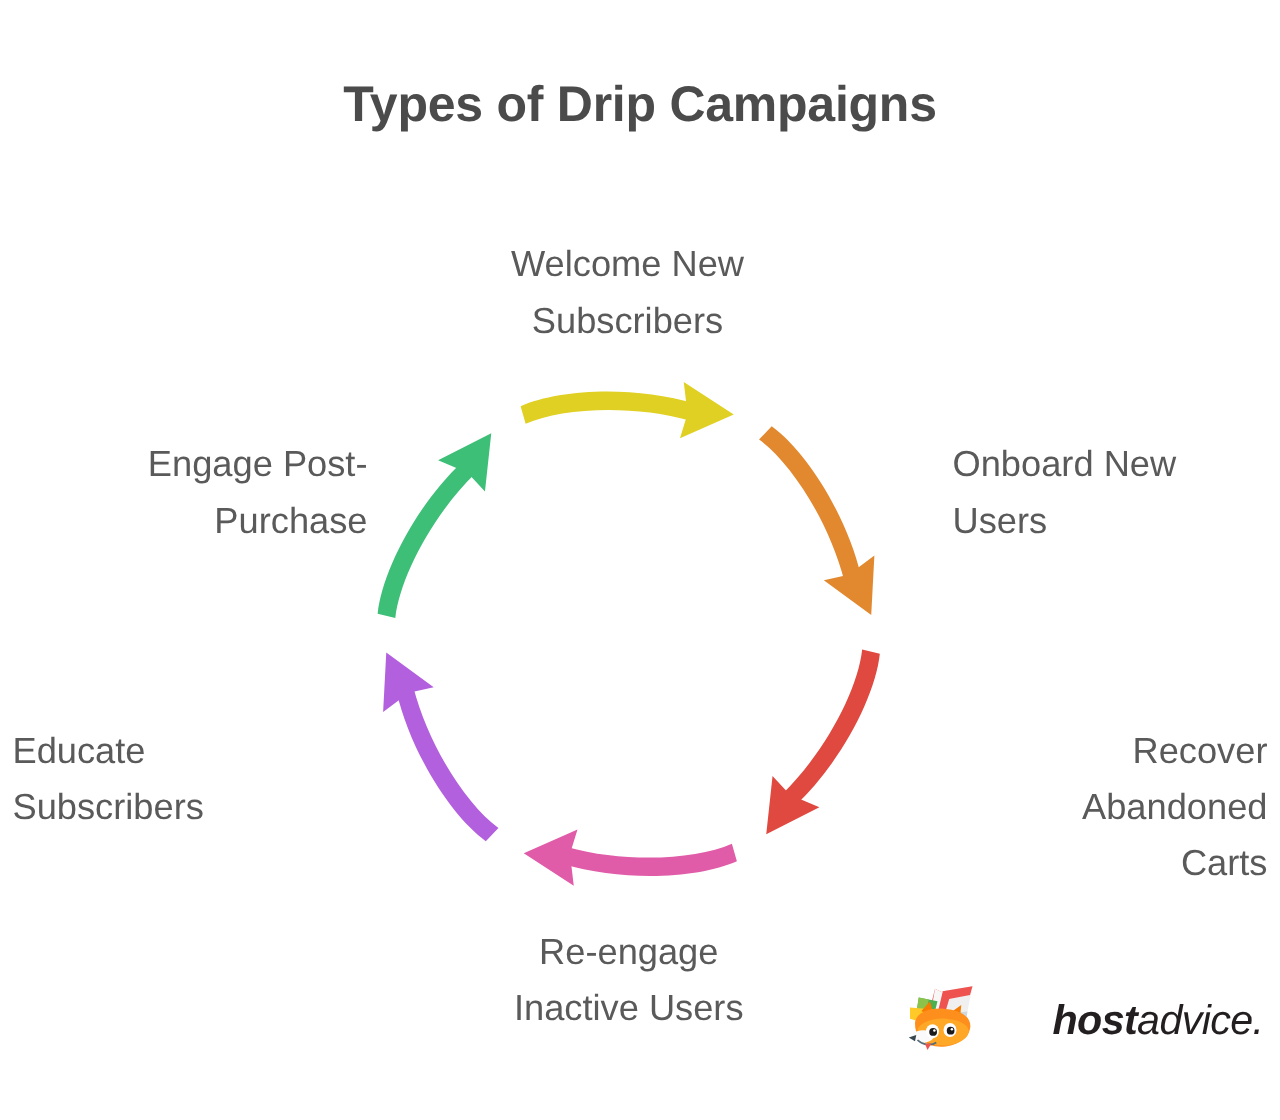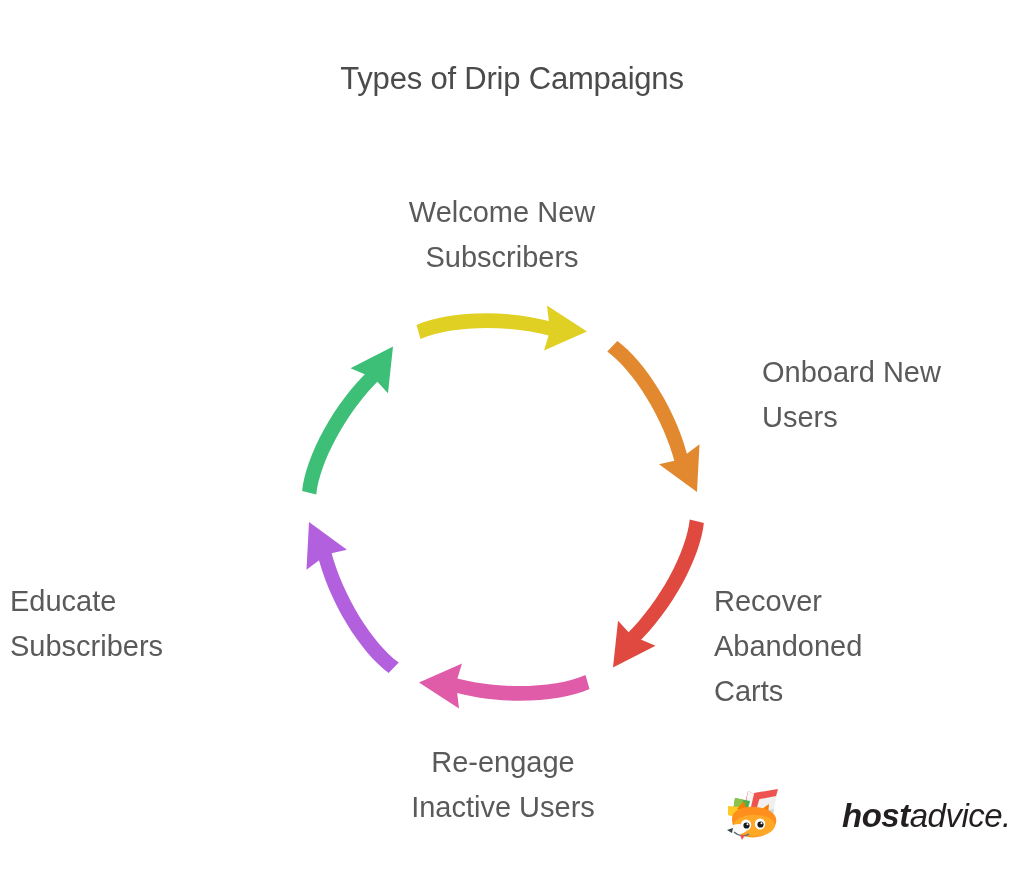--- a/index.html
+++ b/index.html
@@ -23,22 +23,22 @@
     height: 896px;
   }
 
   
   .title {
     position: absolute;
     top: 60px;
     left: 0;
     width: 1024px;
     text-align: center;
-    font-size: 31px;
-    font-weight: normal;
+    font-size: 40px;
+    font-weight: bold;
     color: #4b4b4b;
     letter-spacing: -0.2px;
     line-height: 1.2;
   }
 
   
   .cycle-stage {
     position: absolute;
     left: 0;
     top: 12px;
@@ -72,21 +72,21 @@
     left: 714px;
     top: 338px;
     width: 300px;
     text-align: left;
     margin-left: 48px;
   }
   .label-recover {
     left: 714px;
     top: 567px;
     width: 300px;
-    text-align: left;
+    text-align: right;
   }
   .label-reengage {
     left: 313px;
     top: 728px;
     width: 380px;
     text-align: center;
   }
   .label-educate {
     left: 10px;
     top: 567px;
@@ -183,20 +183,22 @@
     <div class="node-label label-recover">Recover
 Abandoned
 Carts</div>
 
     <div class="node-label label-reengage">Re-engage
 Inactive Users</div>
 
     <div class="node-label label-educate">Educate
 Subscribers</div>
 
+    <div class="node-label label-engage">Engage Post-
+Purchase</div>
 
   </div>
 
   <div class="logo">
     <svg class="logo-mark" viewBox="0 0 62 56">
 
       <path d="M30 6 L54 2 L50 22 L34 24 Z" fill="#f0f0f0"></path>
       <path d="M30 6 L54 2 L52 9 L31 13 Z" fill="#ef5350"></path>
       <path d="M34 24 L50 22 L49 29 L36 29 Z" fill="#cfd8dc"></path>
       <path d="M24 4 L36 10 L31 27 L20 20 Z" fill="#ef5350"></path>

